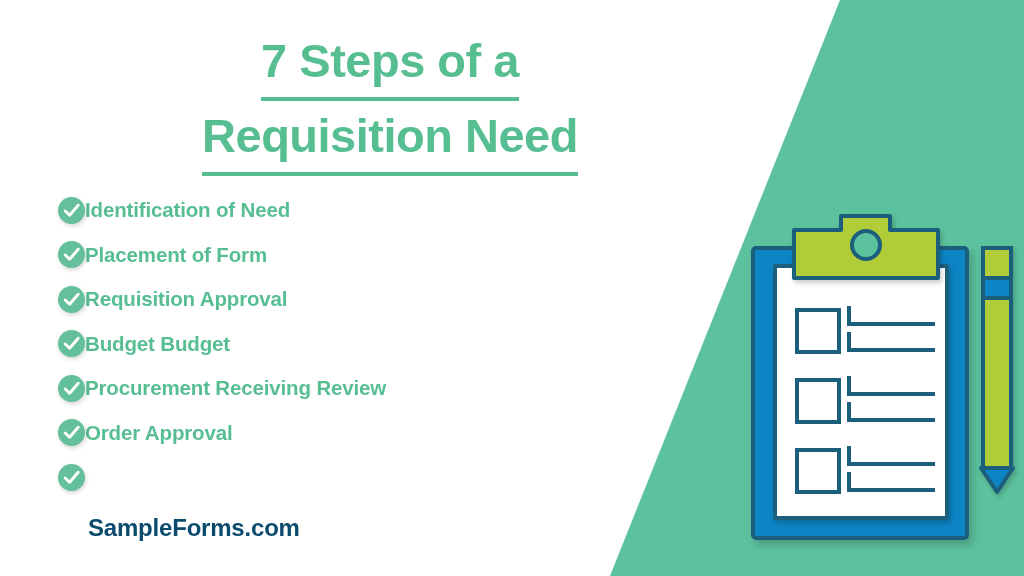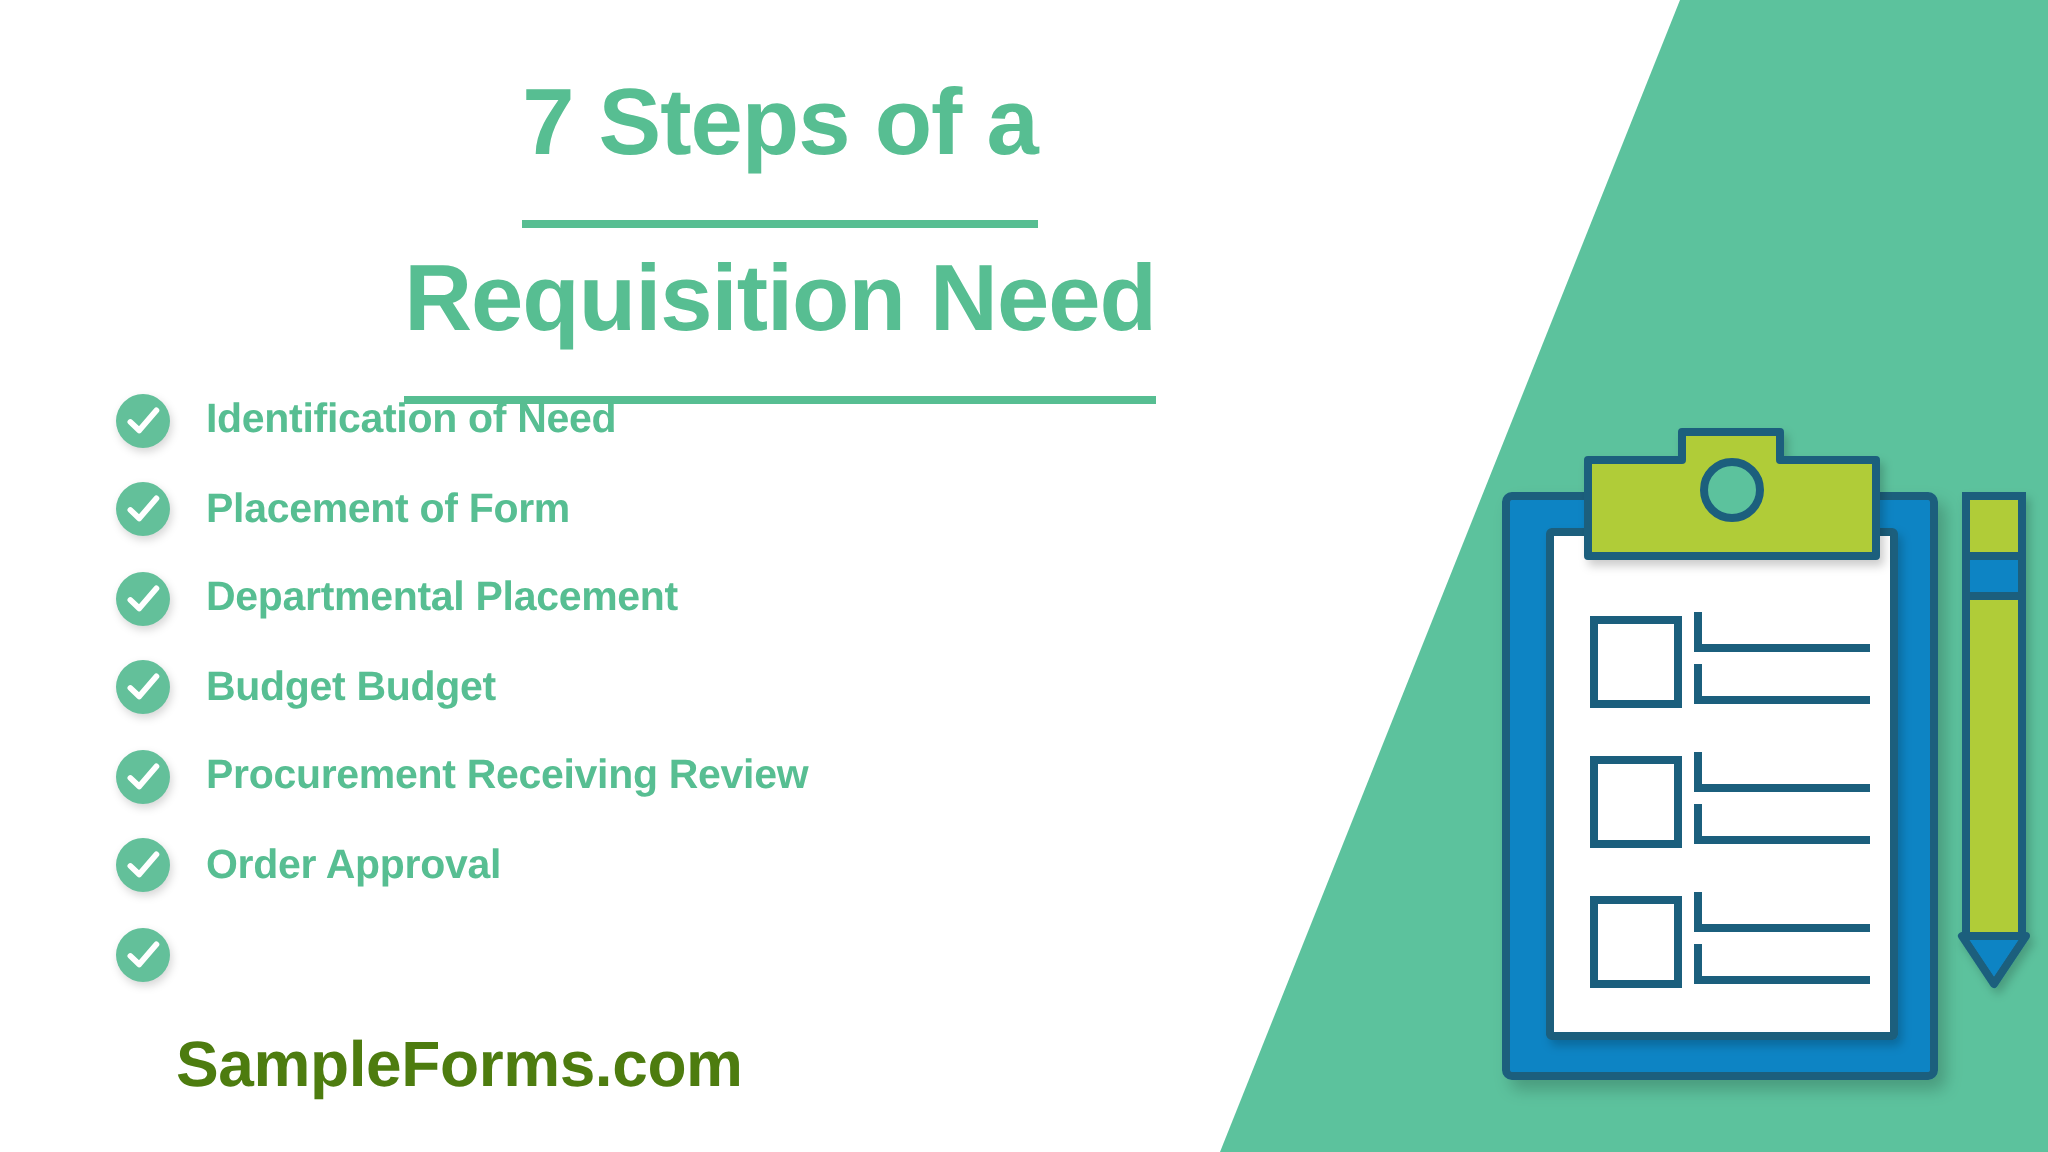--- a/index.html
+++ b/index.html
@@ -41,21 +41,21 @@
     font-size: 47px;
     line-height: 70px;
     font-weight: bold;
     color: #57be92;
     letter-spacing: -0.5px;
     white-space: nowrap;
   }
   .title-line .ul {
     display: inline-block;
     border-bottom: 4px solid #57be92;
-    padding-bottom: 14px;
+    padding-bottom: 1px;
   }
 
   
   #checklist {
     position: absolute;
     left: 58px;
     top: 188px;
     z-index: 3;
   }
   .check-row {
@@ -65,36 +65,35 @@
   }
   .check-badge {
     flex: 0 0 auto;
     width: 27px;
     height: 27px;
     position: relative;
     filter: drop-shadow(1px 2px 2px rgba(0,0,0,0.16));
   }
   .check-badge svg { display: block; width: 27px; height: 27px; }
   .check-label {
-    margin-left: 18px;
     font-size: 20.5px;
     font-weight: bold;
     color: #57be92;
     letter-spacing: -0.15px;
     white-space: nowrap;
   }
 
   
   #site-credit {
     position: absolute;
     left: 88px;
     top: 514px;
-    font-size: 32px;
+    font-size: 24px;
     font-weight: bold;
-    color: #4d7c0f;
+    color: #0c4a6e;
     letter-spacing: -0.2px;
     z-index: 3;
   }
 
   
   #clipboard-illustration {
     position: absolute;
     left: 735px;
     top: 200px;
     width: 289px;
@@ -137,21 +136,21 @@
       <span class="check-label">Placement of Form</span>
     </div>
 
     <div class="check-row">
       <span class="check-badge">
         <svg viewBox="0 0 27 27" xmlns="http://www.w3.org/2000/svg">
           <circle cx="13.5" cy="13.5" r="13.5" fill="#63c09a"></circle>
           <path d="M7.2 14.0 L11.6 18.2 L20.2 8.2" fill="none" stroke="#ffffff" stroke-width="2.9" stroke-linecap="round" stroke-linejoin="round"></path>
         </svg>
       </span>
-      <span class="check-label">Departmental Placement</span>
+      <span class="check-label">Requisition Approval</span>
     </div>
 
     <div class="check-row">
       <span class="check-badge">
         <svg viewBox="0 0 27 27" xmlns="http://www.w3.org/2000/svg">
           <circle cx="13.5" cy="13.5" r="13.5" fill="#63c09a"></circle>
           <path d="M7.2 14.0 L11.6 18.2 L20.2 8.2" fill="none" stroke="#ffffff" stroke-width="2.9" stroke-linecap="round" stroke-linejoin="round"></path>
         </svg>
       </span>
       <span class="check-label">Budget Budget</span>

